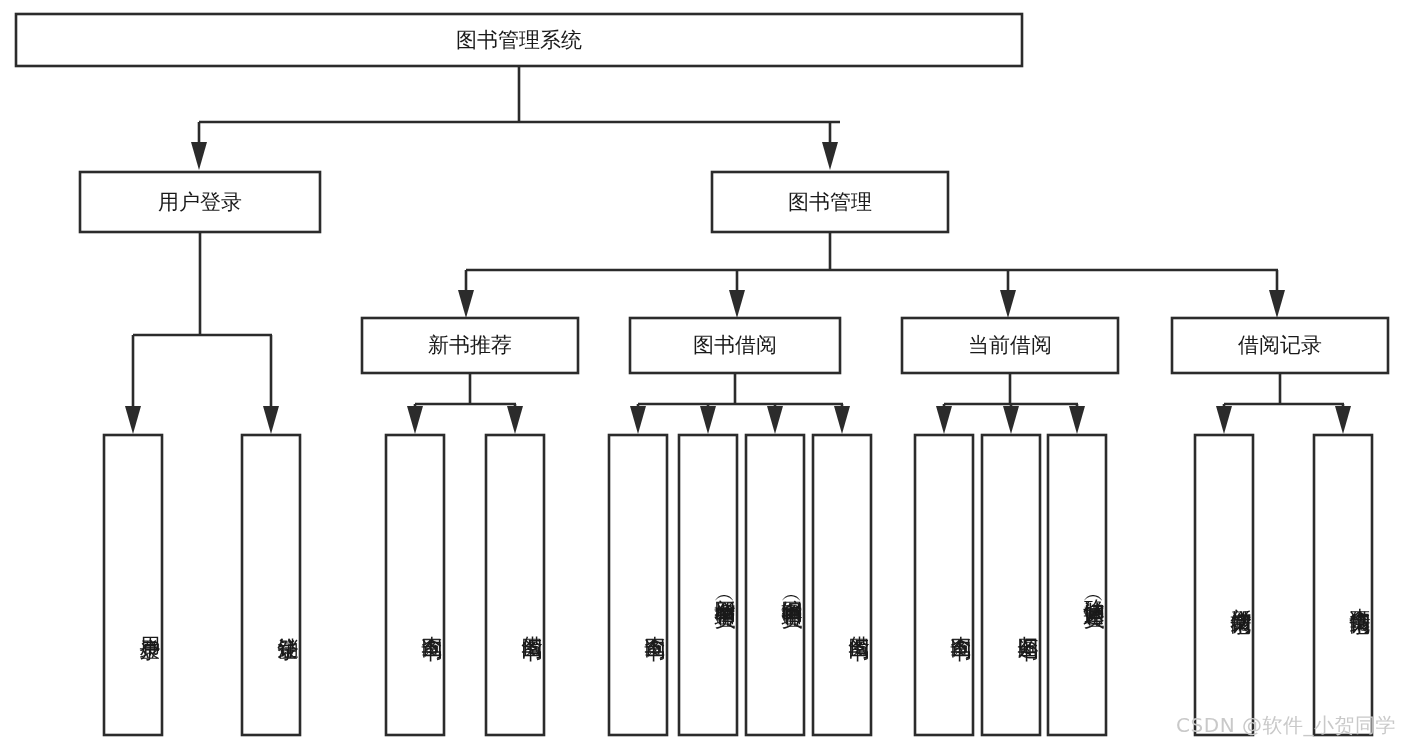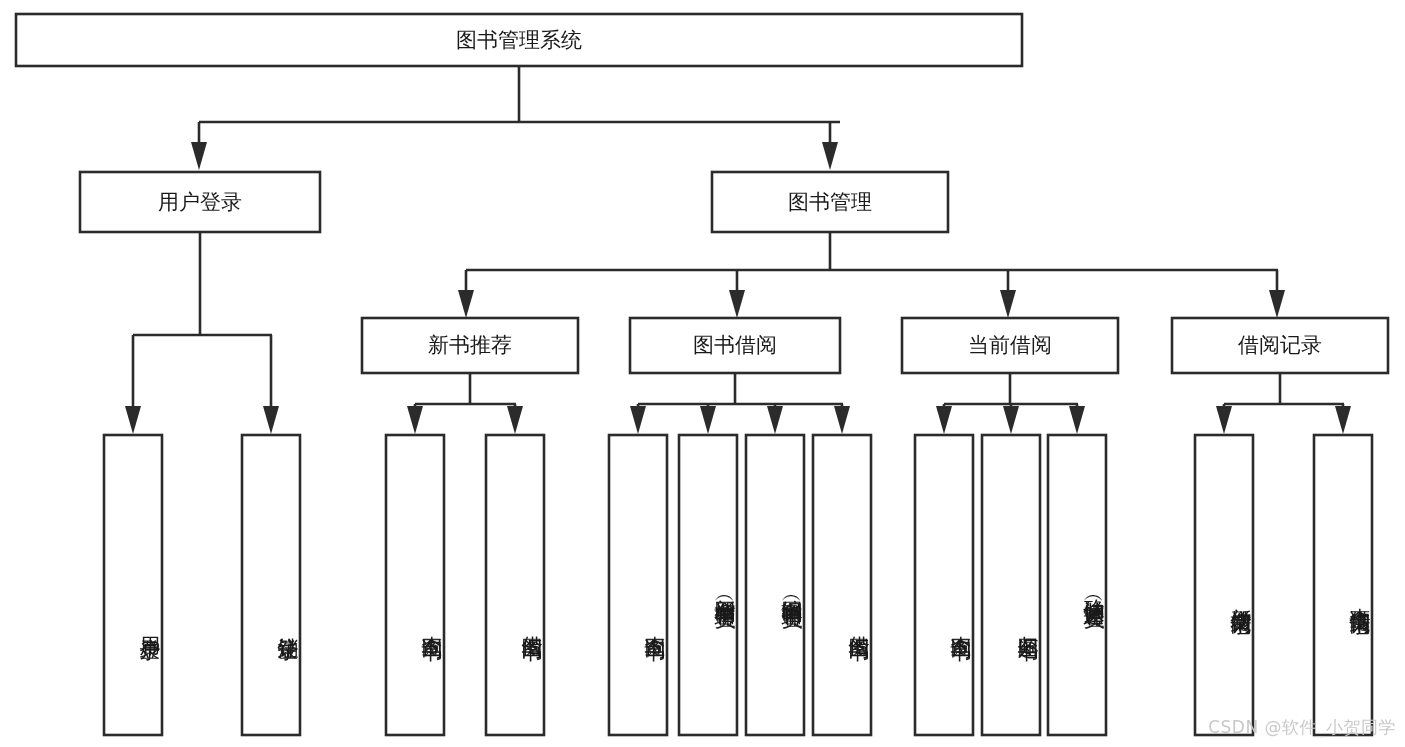--- a/index.html
+++ b/index.html
@@ -62,21 +62,21 @@
     display: flex;
     align-items: flex-start;
     justify-content: center;
     pointer-events: none;
   }
   .watermark {
     position: absolute;
     right: 9px;
     bottom: 8px;
     font-family: "DejaVu Sans", "Liberation Sans", sans-serif;
-    font-size: 17px;
+    font-size: 20px;
     color: #c9c9c9;
     letter-spacing: 0.5px;
     white-space: nowrap;
   }
 </style>
 </head>
 <body>
 
 <div id="diagram-root">
 

